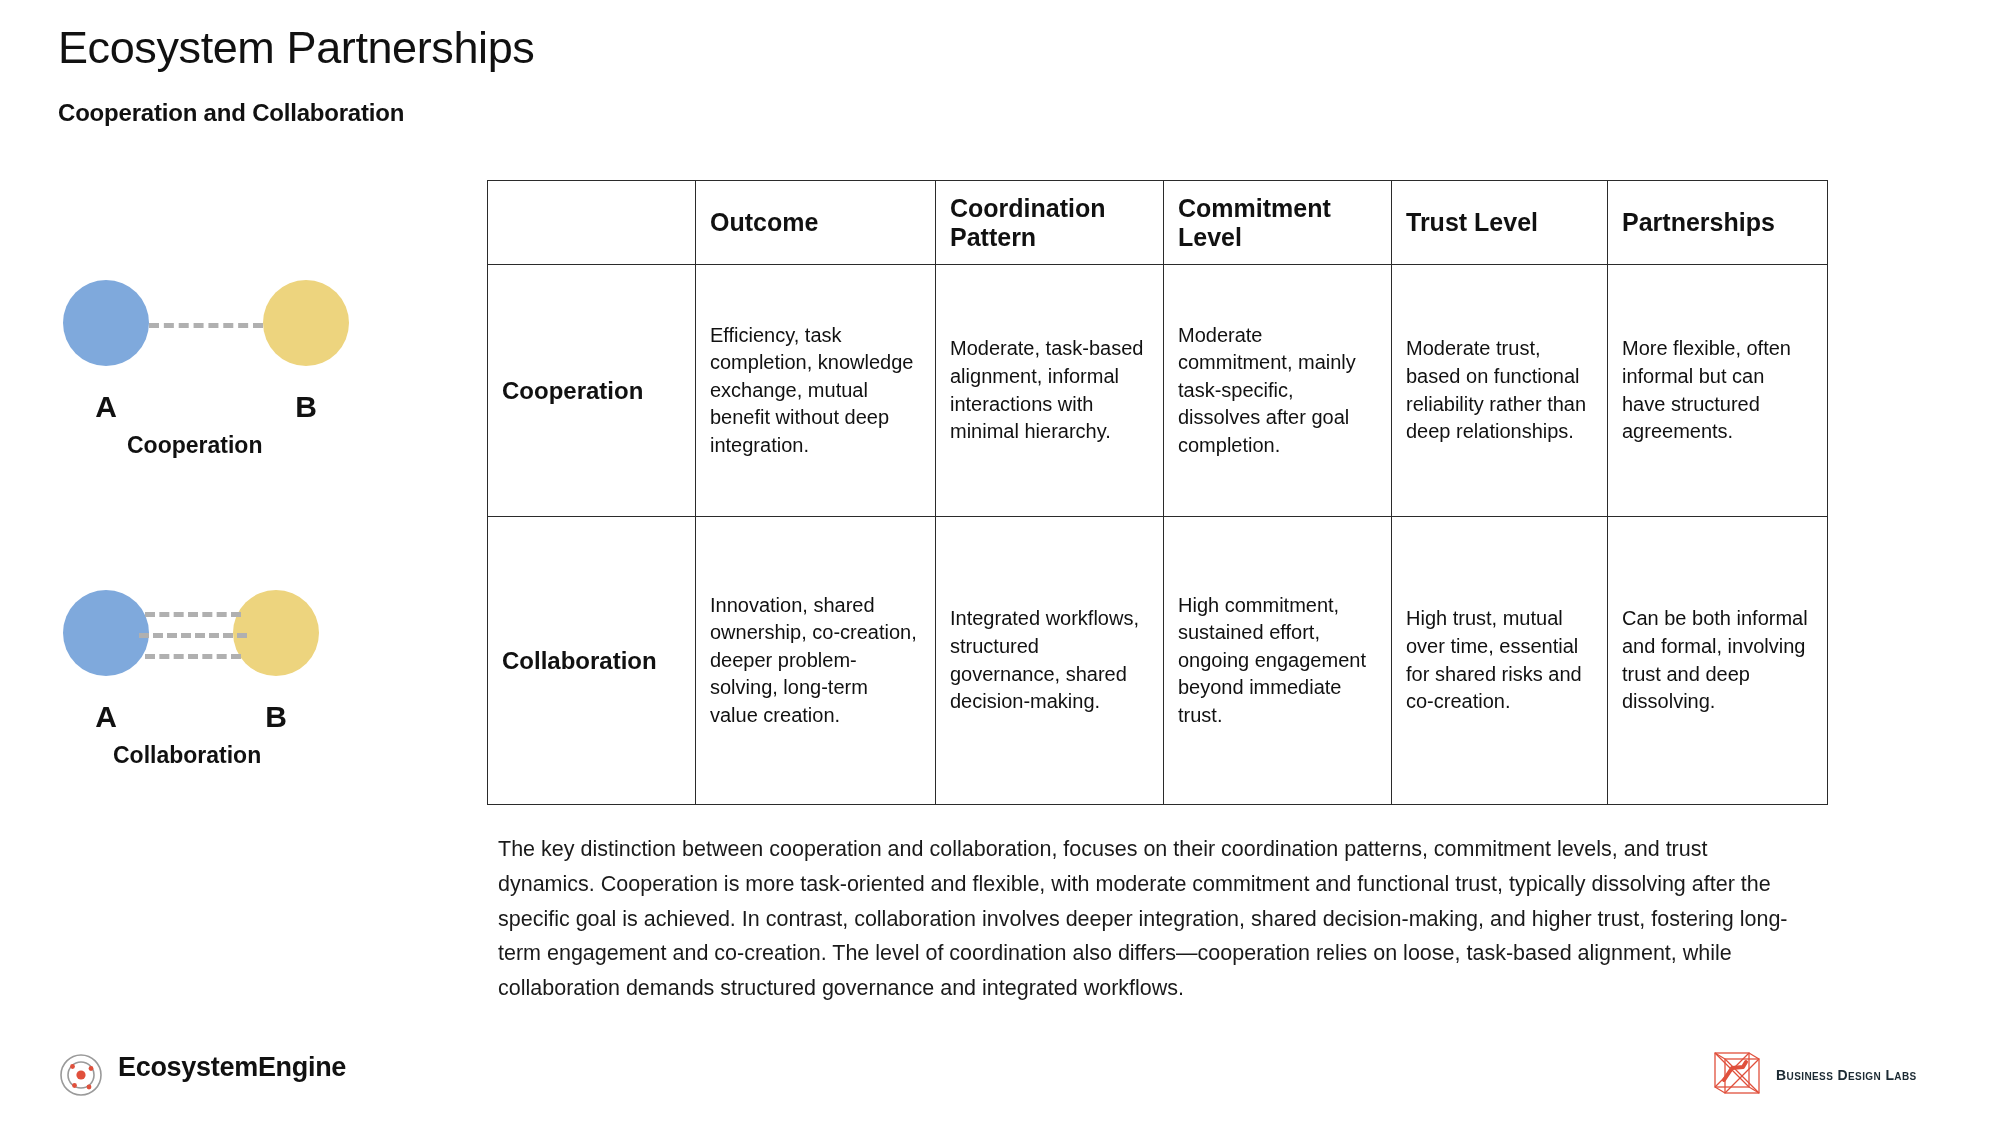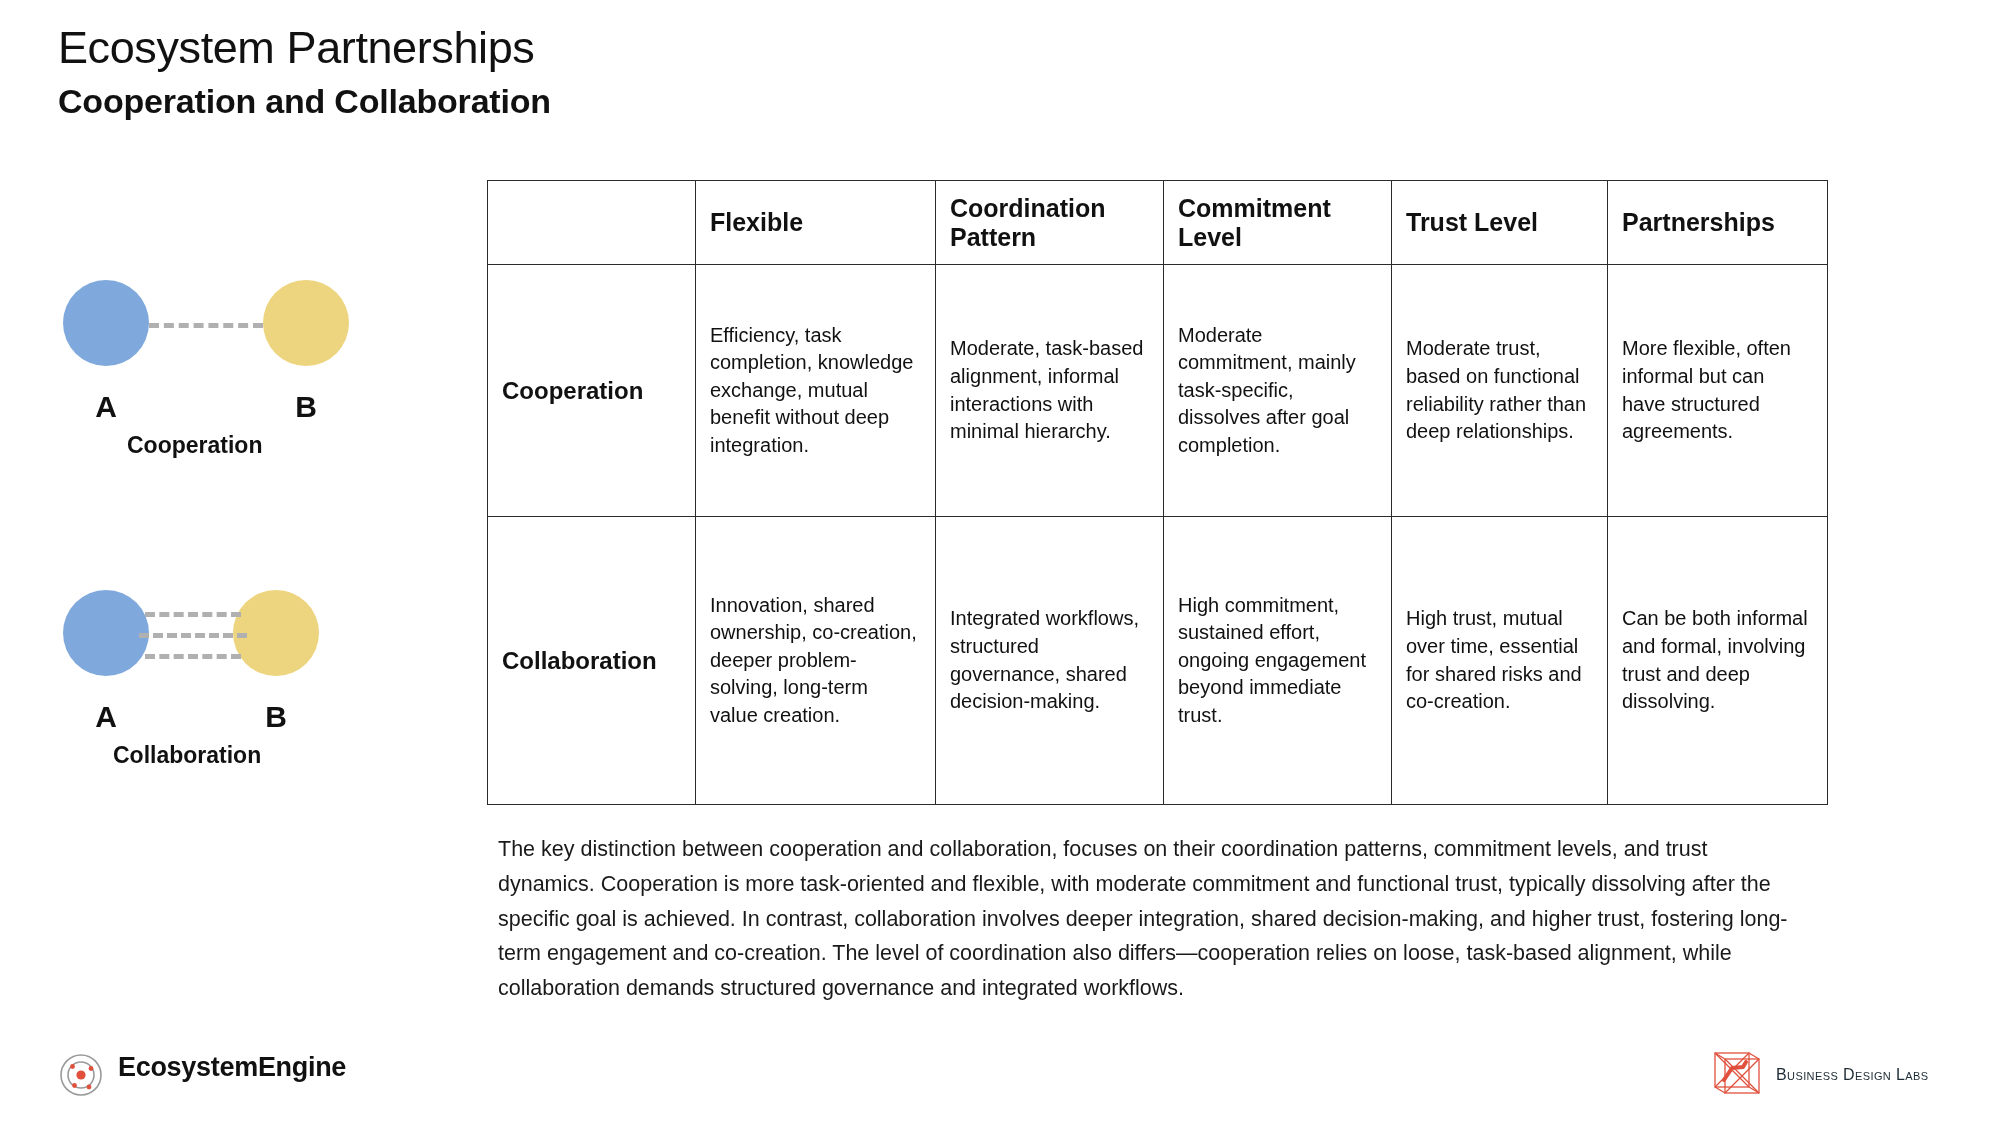--- a/index.html
+++ b/index.html
@@ -28,25 +28,25 @@
   }
   .title {
     font-size: 45px;
     font-weight: 400;
     letter-spacing: -0.4px;
     line-height: 1.15;
     color: #111111;
     white-space: nowrap;
   }
   .subtitle {
-    font-size: 34px;
+    font-size: 24px;
     font-weight: 700;
     letter-spacing: -0.2px;
     line-height: 1.25;
-    margin-top: 6px;
+    margin-top: 24px;
     color: #111111;
     white-space: nowrap;
   }
 
   
   .diagrams {
     position: absolute;
     left: 45px;
     top: 280px;
     width: 420px;
@@ -195,22 +195,22 @@
 
   .footer-right {
     position: absolute;
     left: 1712px;
     top: 1048px;
     display: flex;
     align-items: center;
     gap: 14px;
   }
   .footer-right .brand-name {
-    font-size: 16px;
-    font-weight: 400;
+    font-size: 14px;
+    font-weight: 700;
     letter-spacing: 0.4px;
     color: #1c2a33;
     font-variant: small-caps;
     text-transform: capitalize;
   }
 </style>
 </head>
 <body>
 
 <div class="slide">
@@ -258,21 +258,21 @@
         <col class="col-rowhead">
         <col class="col-1">
         <col class="col-2">
         <col class="col-3">
         <col class="col-4">
         <col class="col-5">
       </colgroup>
       <thead>
         <tr>
           <th class="corner"></th>
-          <th>Flexible</th>
+          <th>Outcome</th>
           <th>Coordination Pattern</th>
           <th>Commitment Level</th>
           <th>Trust Level</th>
           <th>Partnerships</th>
         </tr>
       </thead>
       <tbody>
         <tr class="row-coop">
           <td class="rowhead">Cooperation</td>
           <td>Efficiency, task completion, knowledge exchange, mutual benefit without deep integration.</td>

